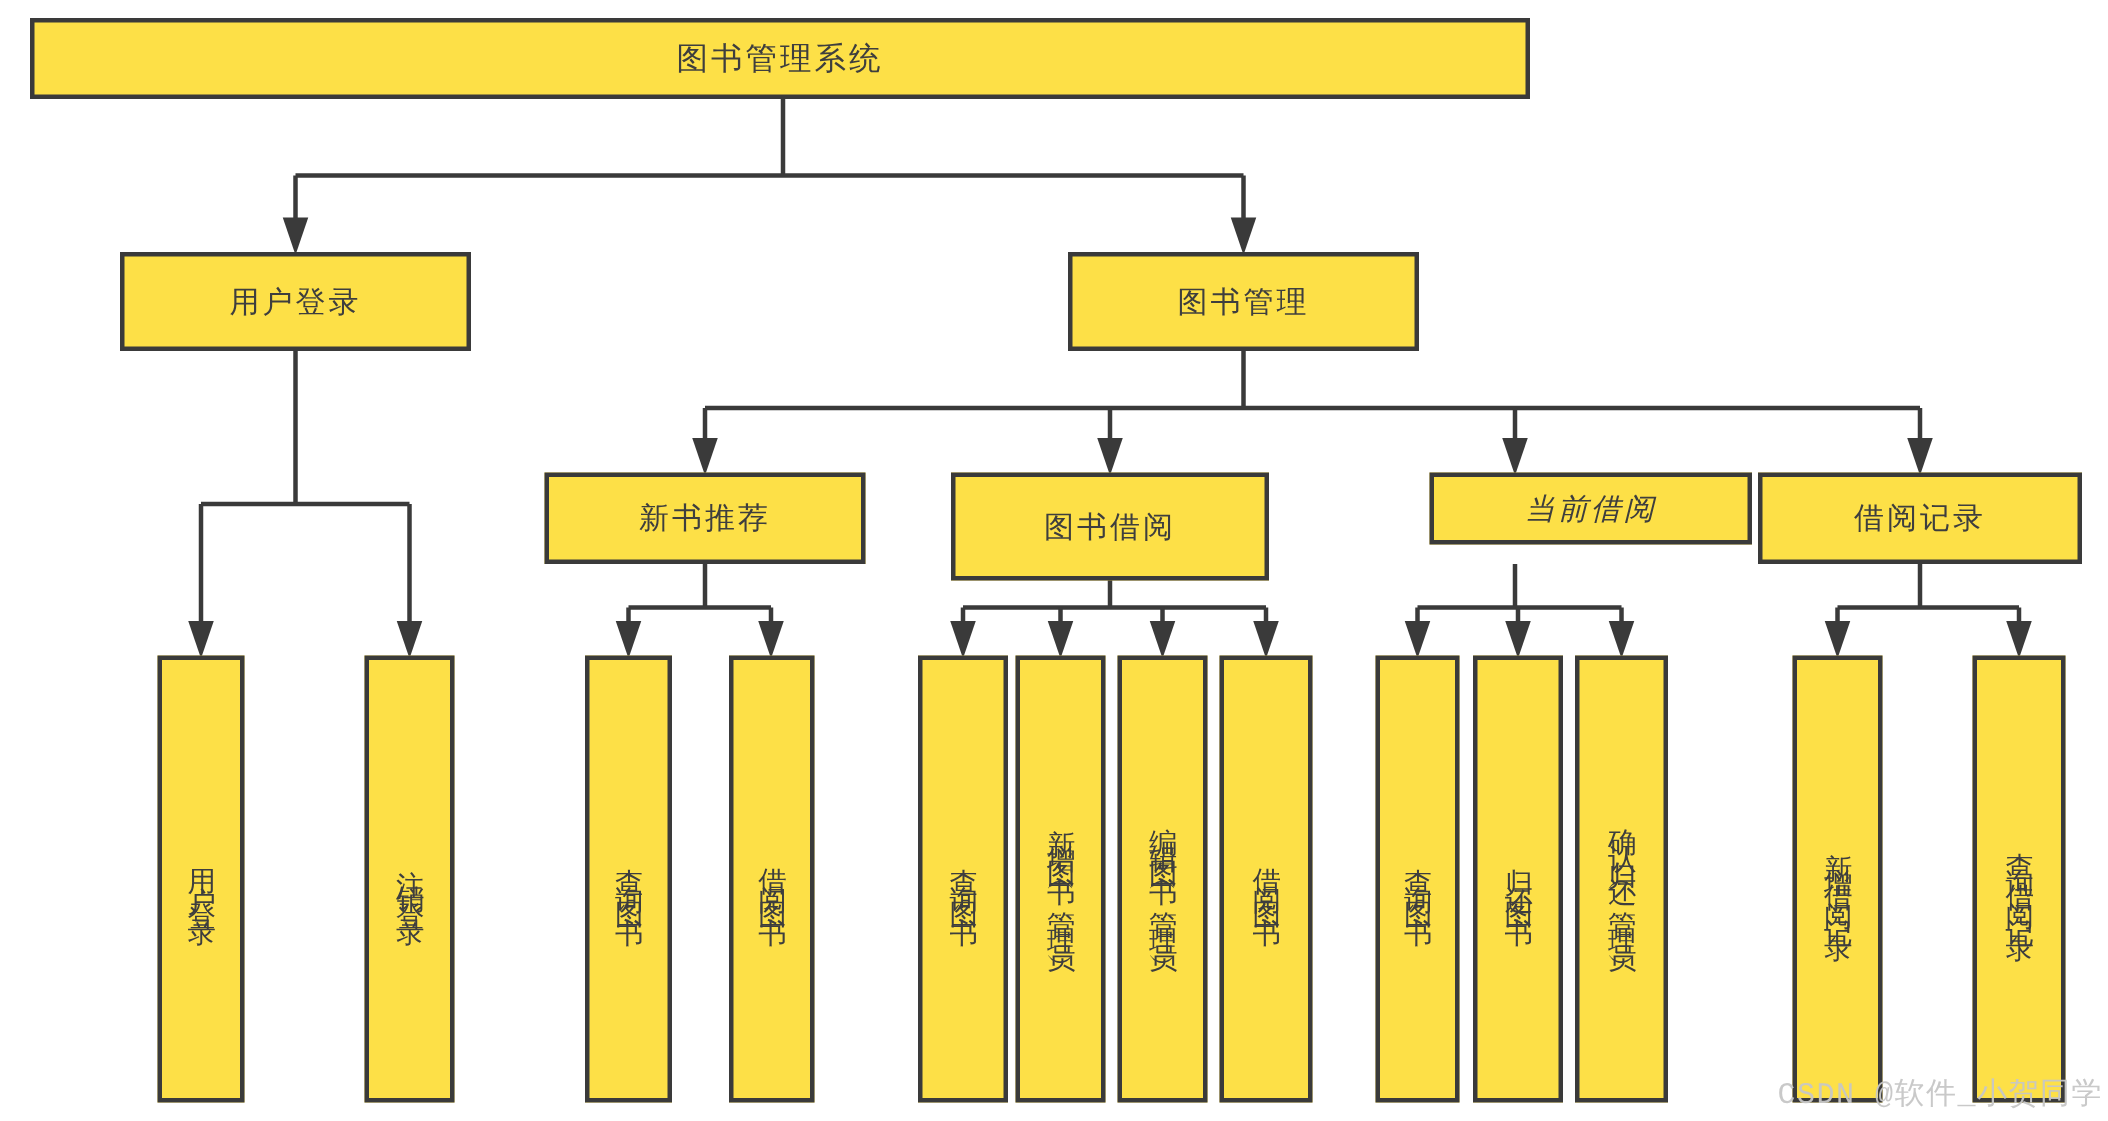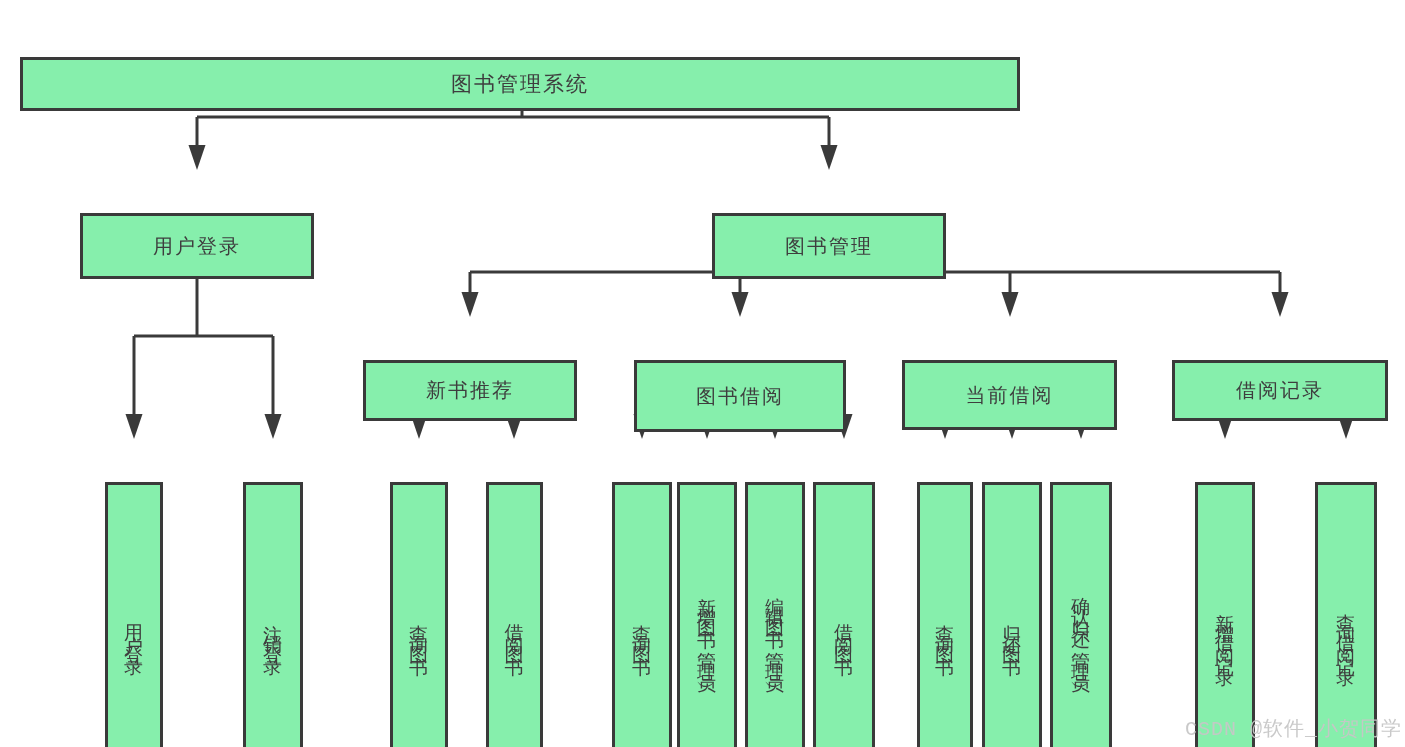--- a/index.html
+++ b/index.html
@@ -7,26 +7,25 @@
     position:relative;
     width:1405px;height:747px;
     background:#ffffff;
     font-family:"Liberation Sans","DejaVu Sans",sans-serif;
     overflow:hidden;
   }
   #wires{position:absolute;left:0;top:0;z-index:1;}
   .node{
     position:absolute;
     box-sizing:border-box;
-    background:#86efac;
+    background:#fde047;
     border:3px solid #3a3a3a;
     display:flex;align-items:center;justify-content:center;
     color:#3e3e3e;
     z-index:2;
-    margin-top:45px;
   }
   .hnode{font-size:20px;letter-spacing:2px;}
   .root{font-size:21px;}
   .vnode{font-size:19px;}
   .vnode .vtext{
     writing-mode:vertical-rl;
     text-orientation:mixed;
     letter-spacing:11px;
     line-height:1;
     white-space:nowrap;
@@ -125,21 +124,21 @@
   <div class="node hnode" style="left:712px;top:168px;width:234px;height:66px;">
     <span>图书管理</span>
   </div>
 
   <div class="node hnode" style="left:363px;top:315px;width:214px;height:61px;">
     <span>新书推荐</span>
   </div>
   <div class="node hnode" style="left:634px;top:315px;width:212px;height:72px;">
     <span>图书借阅</span>
   </div>
-  <div class="node hnode" style="left:902px;top:315px;width:215px;height:70px;">
+  <div class="node hnode" style="left:953px;top:315px;width:215px;height:48px;font-style:italic;">
     <span>当前借阅</span>
   </div>
   <div class="node hnode" style="left:1172px;top:315px;width:216px;height:61px;">
     <span>借阅记录</span>
   </div>
 
   <div class="node vnode" style="left:105px;top:437px;width:58px;height:298px;">
     <span class="vtext">用户登录</span>
   </div>
   <div class="node vnode" style="left:243px;top:437px;width:60px;height:298px;">

